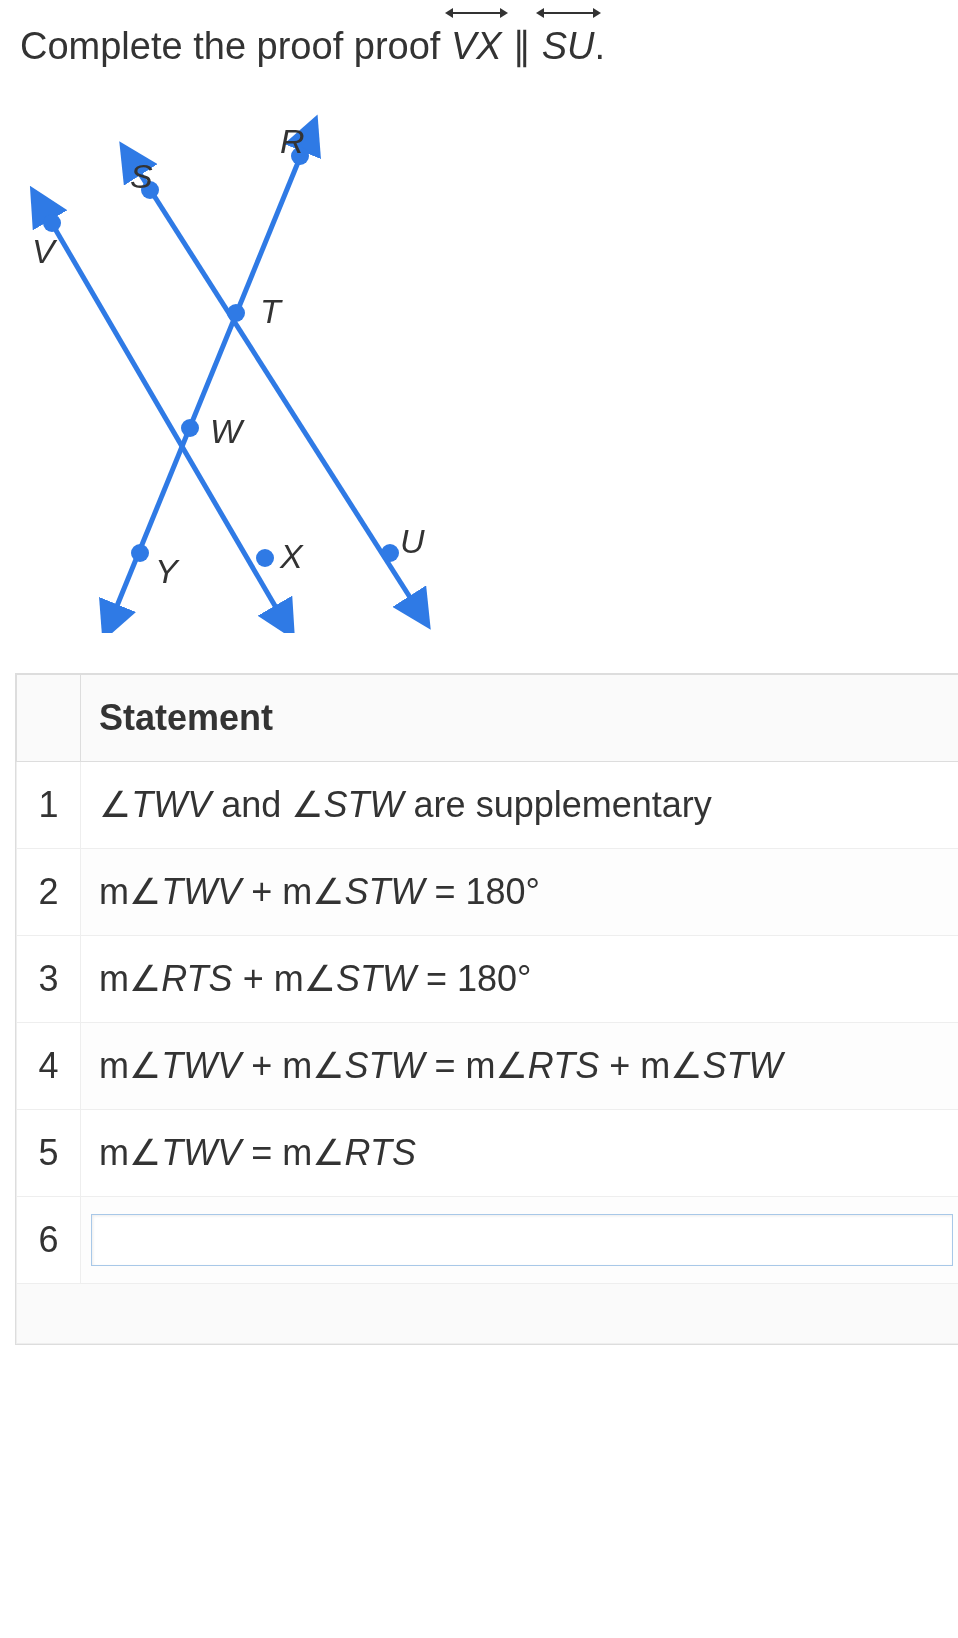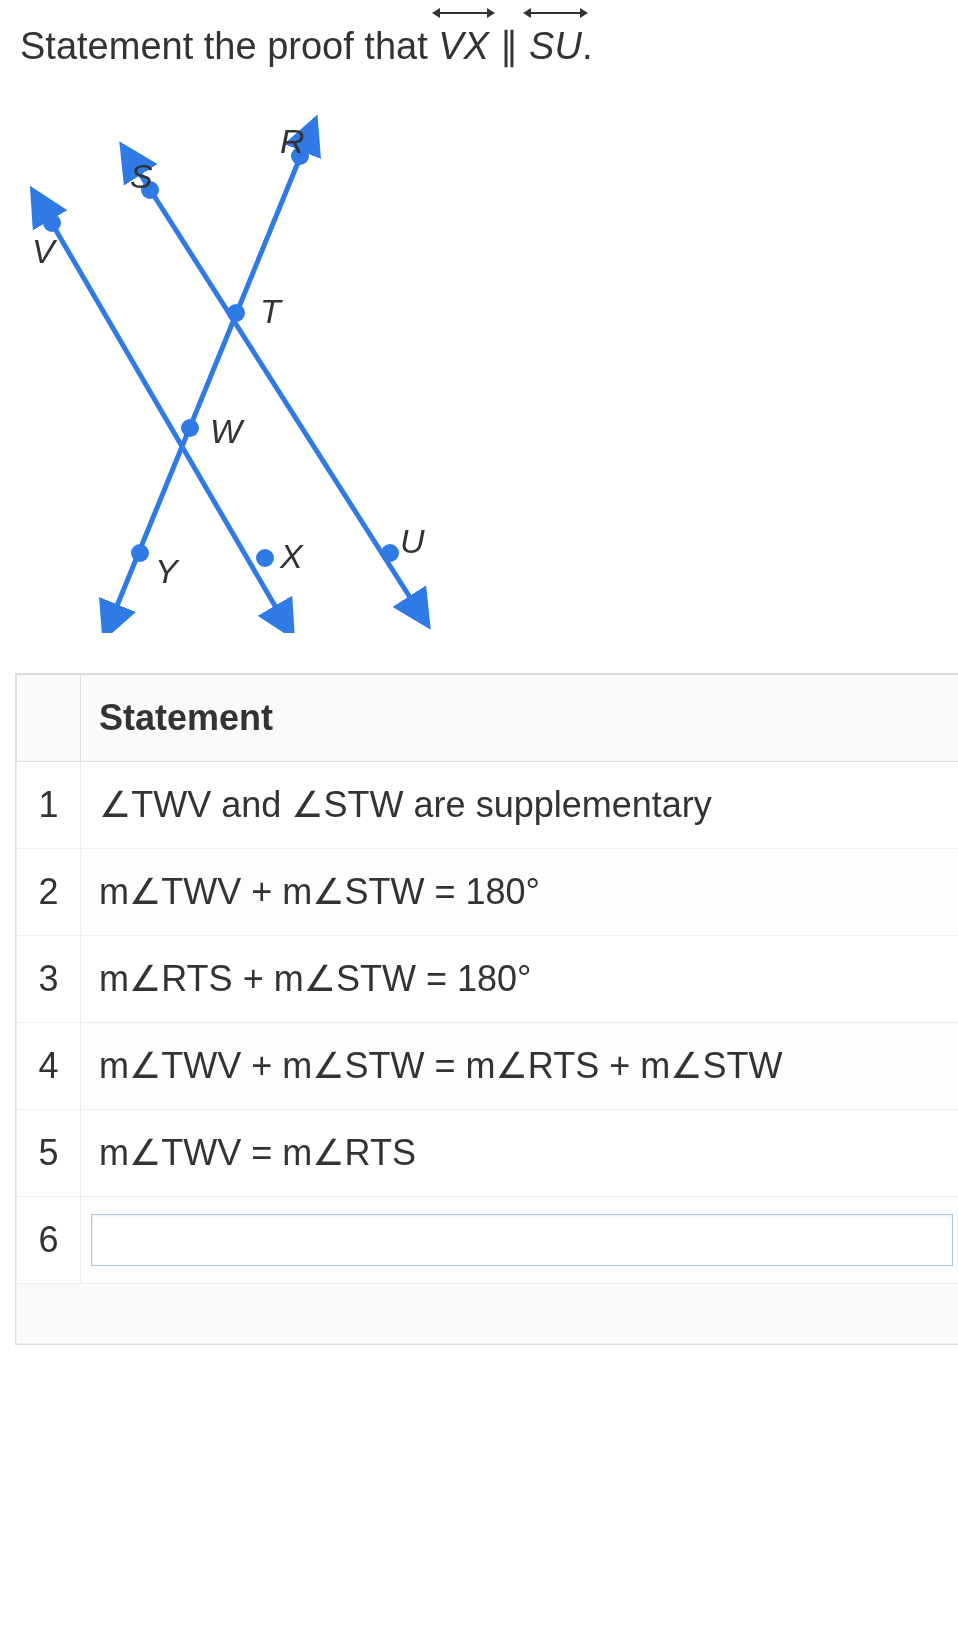--- a/index.html
+++ b/index.html
@@ -93,20 +93,21 @@
       border-right: 1px solid #eee;
     }
     table.proof-table th.num-col {
       width: 64px;
       background: #fafafa;
     }
     table.proof-table tr:nth-child(even) td.stmt {
       background: #fdfdfd;
     }
     .ital {
+      font-style: italic;
     }
     .input-cell {
       padding: 10px 10px !important;
     }
     .input-cell input {
       width: 100%;
       min-width: 840px;
       height: 52px;
       font-size: 28px;
       border: 1px solid #a8c8e8;
@@ -116,21 +117,21 @@
     }
     table.proof-table tfoot td {
       height: 60px;
       background: #fafafa;
     }
   </style>
 </head>
 <body>
 
 <div class="page-title">
-  <span>Statement the proof that </span>
+  <span>Complete the proof proof </span>
   <span class="overline"><span class="arrow-left"></span><span>VX</span></span>
   <span> ∥ </span>
   <span class="overline"><span class="arrow-left"></span><span>SU</span></span><span>.</span>
 </div>
 
 <div class="diagram-container">
   <svg width="420" height="520" viewBox="0 0 420 520">
     <defs>
       <marker id="arrowhead" markerWidth="8" markerHeight="8" refX="4" refY="4" orient="auto">
         <path d="M0,0 L8,4 L0,8 Z" fill="#2f7ae5"></path>

